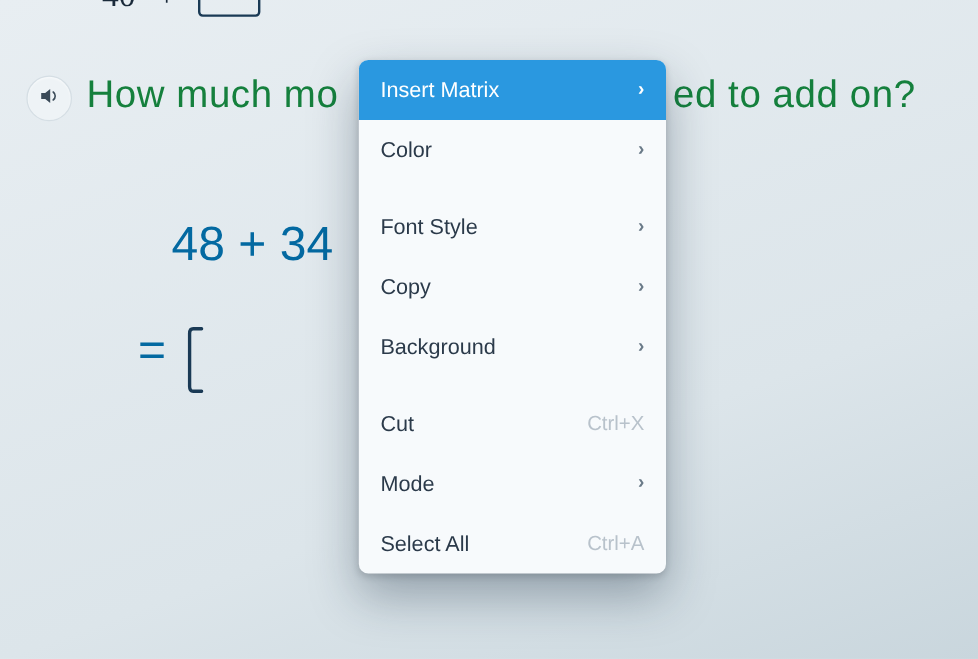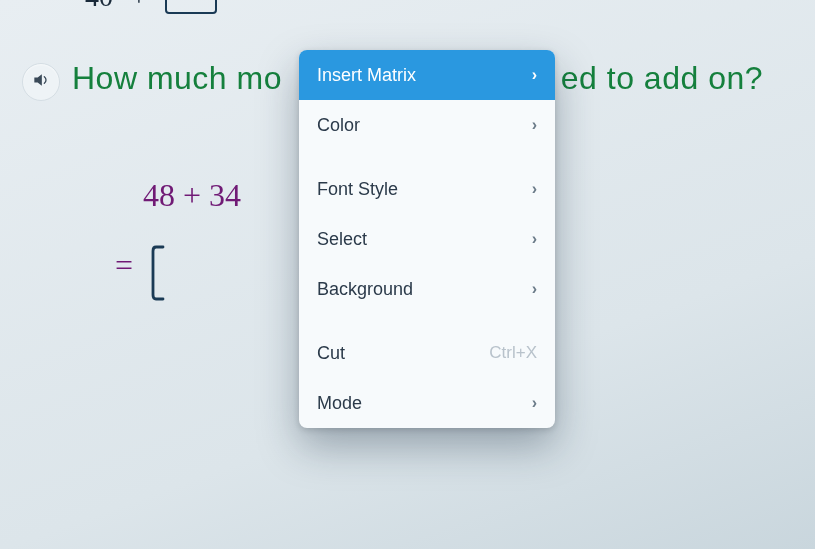--- a/index.html
+++ b/index.html
@@ -52,23 +52,23 @@
       left: 72px;
       font-size: 32px;
       color: #15803d;
       font-family: Arial, sans-serif;
       letter-spacing: .5px;
     }
     .math {
       position: absolute;
       top: 160px;
       left: 115px;
-      font-family: Liberation Serif, serif;
-      font-size: 32px;
-      color: #701a75;
+      font-family: Liberation Sans, sans-serif;
+      font-size: 40px;
+      color: #0369a1;
       line-height: 2.2;
     }
     .math .row { display: flex; align-items: center; gap: 8px; white-space: nowrap; }
     .math .eq { margin-right: 4px; }
     .math .bracket {
       display: inline-block;
       width: 18px;
       height: 56px;
       margin-left: 4px;
       margin-bottom: -14px;
@@ -172,21 +172,21 @@
       </span>
   </div>
   <div class="group-gap"></div>
   <div class="item">
     <span class="label">Font Style</span>
     <span class="right">
         <span class="chev">›</span>
       </span>
   </div>
   <div class="item">
-    <span class="label">Select</span>
+    <span class="label">Copy</span>
     <span class="right">
         <span class="chev">›</span>
       </span>
   </div>
   <div class="item">
     <span class="label">Background</span>
     <span class="right">
         <span class="chev">›</span>
       </span>
   </div>
@@ -196,13 +196,19 @@
     <span class="right">
         <span class="shortcut">Ctrl+X</span>
       </span>
   </div>
   <div class="item">
     <span class="label">Mode</span>
     <span class="right">
         <span class="chev">›</span>
       </span>
   </div>
+  <div class="item">
+    <span class="label">Select All</span>
+    <span class="right">
+        <span class="shortcut">Ctrl+A</span>
+      </span>
+  </div>
 </div>
 
 </body></html>

